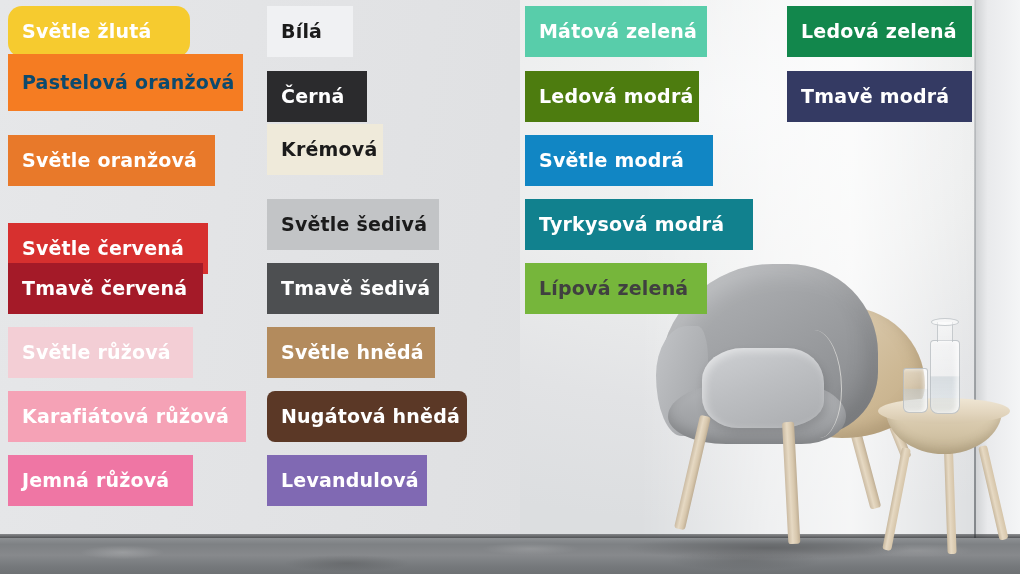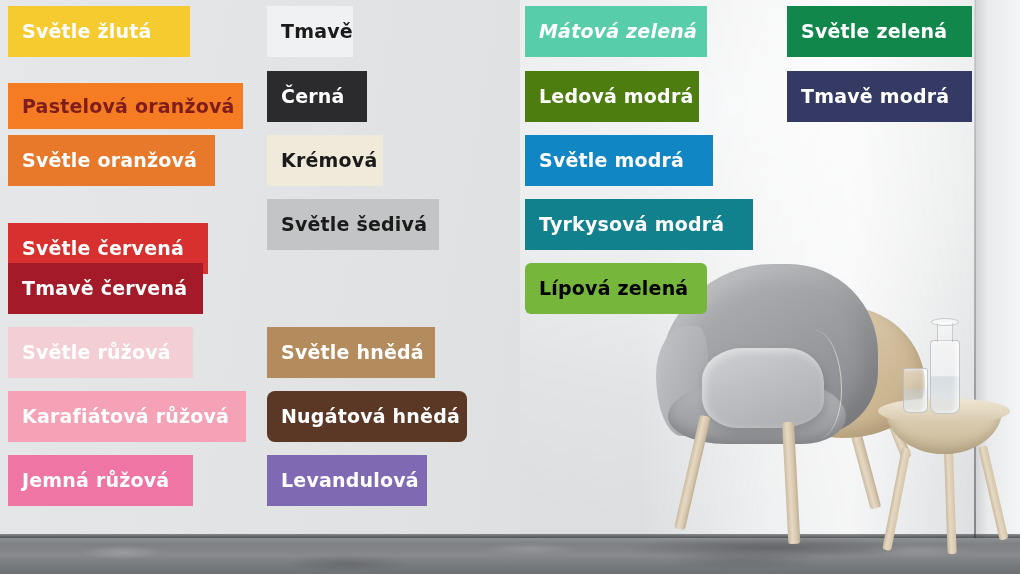--- a/index.html
+++ b/index.html
@@ -198,37 +198,38 @@
       <div class="table-top"></div>
     </div>
 
     <div class="carafe"></div>
     <div class="carafe-neck"></div>
     <div class="carafe-lip"></div>
     <div class="glass"></div>
   </div>
 
   <div class="swatch-layer">
-      <div class="swatch" style="left: 8px; top: 6px; width: 182px; height: 51px; background: rgb(246, 203, 47); color: rgb(255, 255, 255);">Světle žlutá</div>
-      <div class="swatch" style="left: 8px; top: 83px; width: 235px; height: 46px; background: rgb(245, 124, 34); color: #7f1d1d;">Pastelová oranžová</div>
+      <div class="swatch" style="left: 8px; top: 6px; width: 182px; height: 51px; background: rgb(246, 203, 47); color: rgb(255, 255, 255); border-radius: 14px;">Světle žlutá</div>
+      <div class="swatch" style="left: 8px; top: 54px; width: 235px; height: 57px; background: rgb(245, 124, 34); color: #0c4a6e;">Pastelová oranžová</div>
       <div class="swatch" style="left: 8px; top: 135px; width: 207px; height: 51px; background: rgb(232, 121, 42); color: rgb(255, 255, 255);">Světle oranžová</div>
       <div class="swatch" style="left: 8px; top: 199px; width: 200px; height: 51px; background: rgb(215, 48, 47); color: rgb(255, 255, 255); margin-top: 24px;">Světle červená</div>
       <div class="swatch" style="left: 8px; top: 263px; width: 195px; height: 51px; background: rgb(164, 26, 40); color: rgb(255, 255, 255);">Tmavě červená</div>
       <div class="swatch" style="left: 8px; top: 327px; width: 185px; height: 51px; background: rgb(243, 206, 213); color: rgb(255, 255, 255);">Světle růžová</div>
       <div class="swatch" style="left: 8px; top: 391px; width: 238px; height: 51px; background: rgb(245, 162, 182); color: rgb(255, 255, 255);">Karafiátová růžová</div>
       <div class="swatch" style="left: 8px; top: 455px; width: 185px; height: 51px; background: rgb(239, 118, 164); color: rgb(255, 255, 255);">Jemná růžová</div>
-      <div class="swatch" style="left: 267px; top: 6px; width: 86px; height: 51px; background: rgb(240, 241, 243); color: rgb(27, 27, 27);">Tmavě</div>
+      <div class="swatch" style="left: 267px; top: 6px; width: 86px; height: 51px; background: rgb(240, 241, 243); color: rgb(27, 27, 27);">Bílá</div>
       <div class="swatch" style="left: 267px; top: 71px; width: 100px; height: 51px; background: rgb(43, 43, 45); color: rgb(255, 255, 255);">Černá</div>
-      <div class="swatch" style="left: 267px; top: 135px; width: 116px; height: 51px; background: rgb(239, 234, 218); color: rgb(27, 27, 27);">Krémová</div>
+      <div class="swatch" style="left: 267px; top: 124px; width: 116px; height: 51px; background: rgb(239, 234, 218); color: rgb(27, 27, 27);">Krémová</div>
       <div class="swatch" style="left: 267px; top: 199px; width: 172px; height: 51px; background: rgb(194, 196, 198); color: rgb(27, 27, 27);">Světle šedivá</div>
+      <div class="swatch" style="left: 267px; top: 263px; width: 172px; height: 51px; background: rgb(77, 79, 81); color: rgb(255, 255, 255);">Tmavě šedivá</div>
       <div class="swatch" style="left: 267px; top: 327px; width: 168px; height: 51px; background: rgb(179, 139, 93); color: rgb(255, 255, 255);">Světle hnědá</div>
       <div class="swatch" style="left: 267px; top: 391px; width: 200px; height: 51px; background: rgb(91, 56, 38); color: rgb(255, 255, 255); border-radius: 8px;">Nugátová hnědá</div>
       <div class="swatch" style="left: 267px; top: 455px; width: 160px; height: 51px; background: rgb(128, 105, 179); color: rgb(255, 255, 255);">Levandulová</div>
-      <div class="swatch" style="left: 525px; top: 6px; width: 182px; height: 51px; background: rgb(88, 205, 170); color: rgb(255, 255, 255); font-style: italic;">Mátová zelená</div>
+      <div class="swatch" style="left: 525px; top: 6px; width: 182px; height: 51px; background: rgb(88, 205, 170); color: rgb(255, 255, 255);">Mátová zelená</div>
       <div class="swatch" style="left: 525px; top: 71px; width: 174px; height: 51px; background: #4d7c0f; color: rgb(255, 255, 255);">Ledová modrá</div>
       <div class="swatch" style="left: 525px; top: 135px; width: 188px; height: 51px; background: rgb(17, 134, 196); color: rgb(255, 255, 255);">Světle modrá</div>
       <div class="swatch" style="left: 525px; top: 199px; width: 228px; height: 51px; background: rgb(17, 129, 142); color: rgb(255, 255, 255);">Tyrkysová modrá</div>
-      <div class="swatch" style="left: 525px; top: 263px; width: 182px; height: 51px; background: rgb(118, 182, 59); color: #000000; border-radius: 6px;">Lípová zelená</div>
-      <div class="swatch" style="left: 787px; top: 6px; width: 185px; height: 51px; background: rgb(18, 135, 76); color: rgb(255, 255, 255);">Světle zelená</div>
+      <div class="swatch" style="left: 525px; top: 263px; width: 182px; height: 51px; background: rgb(118, 182, 59); color: #404040;">Lípová zelená</div>
+      <div class="swatch" style="left: 787px; top: 6px; width: 185px; height: 51px; background: rgb(18, 135, 76); color: rgb(255, 255, 255);">Ledová zelená</div>
       <div class="swatch" style="left: 787px; top: 71px; width: 185px; height: 51px; background: rgb(52, 58, 99); color: rgb(255, 255, 255);">Tmavě modrá</div>
     </div>
 
 </div>
 
 </body></html>

